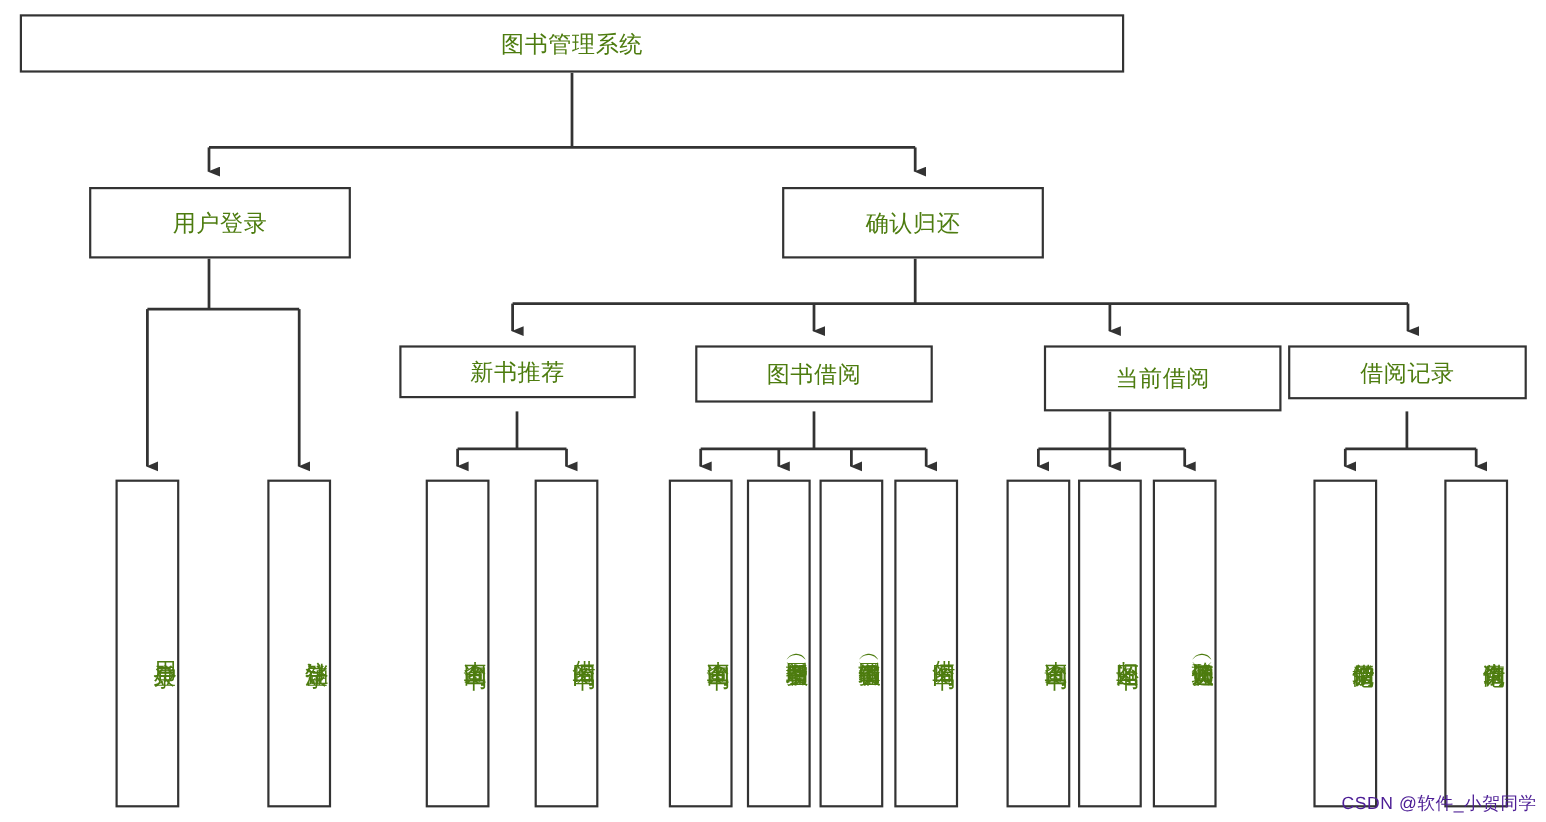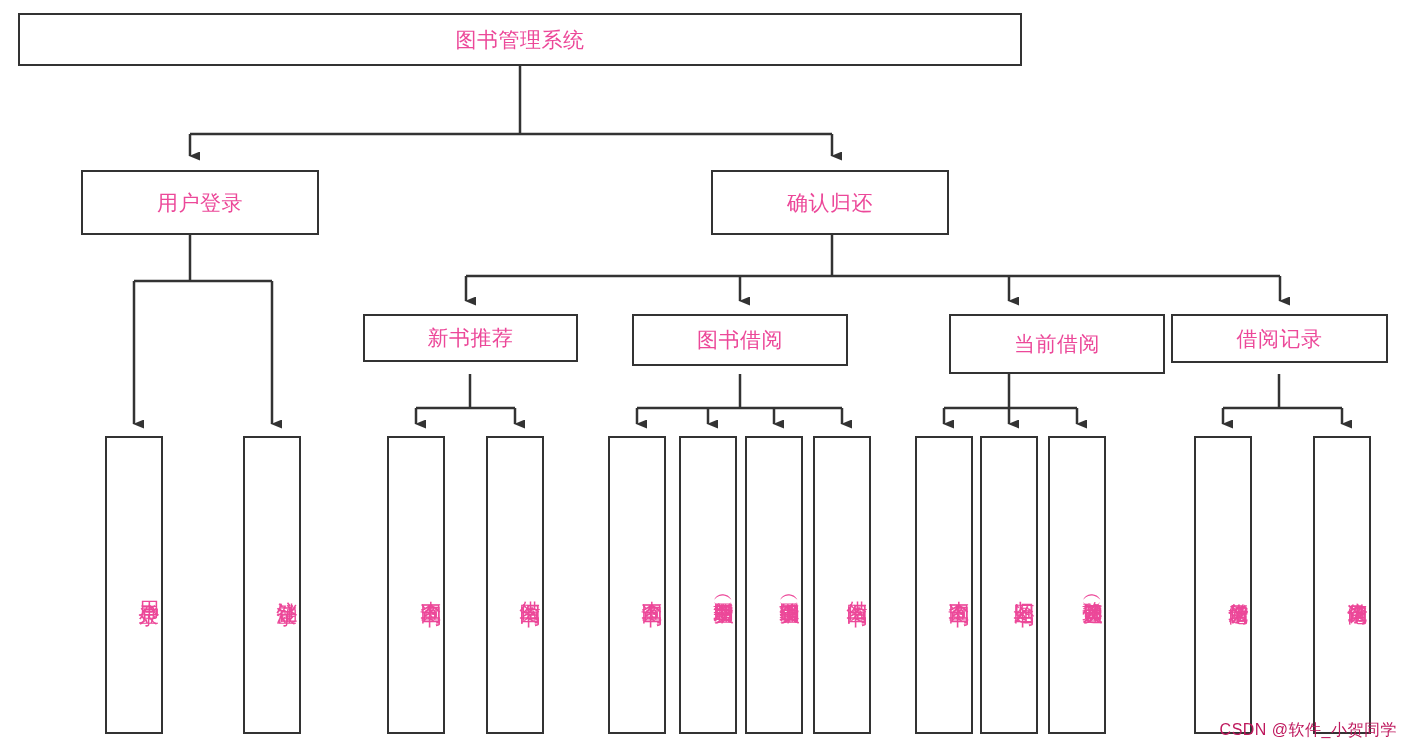--- a/index.html
+++ b/index.html
@@ -26,21 +26,21 @@
     pointer-events: none;
   }
   .node {
     position: absolute;
     box-sizing: border-box;
     background: #ffffff;
     border: 2px solid #333333;
     display: flex;
     align-items: center;
     justify-content: center;
-    color: #ec4899;
+    color: #4d7c0f;
   }
   .node.horiz {
     font-size: 21px;
     letter-spacing: 0.5px;
   }
   .node.vert {
     writing-mode: vertical-rl;
     text-orientation: upright;
     font-size: 21px;
     line-height: 1.18;
@@ -54,21 +54,21 @@
     letter-spacing: 0.5px;
   }
   .node.vert .lbl {
     display: block;
   }
   #watermark {
     position: absolute;
     right: 8px;
     bottom: 6px;
     font-size: 16px;
-    color: #be185d;
+    color: #4c1d95;
     white-space: nowrap;
     letter-spacing: 0.5px;
   }
 </style>
 </head>
 <body>
 
 <div id="canvas">
 
   <svg id="connectors" viewBox="0 0 1405 747" xmlns="http://www.w3.org/2000/svg">

